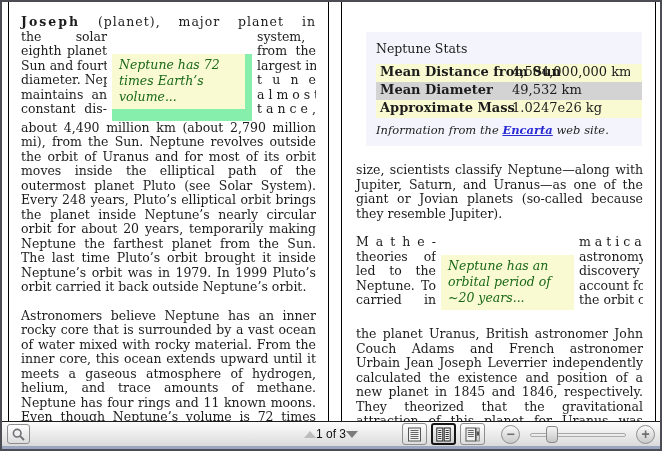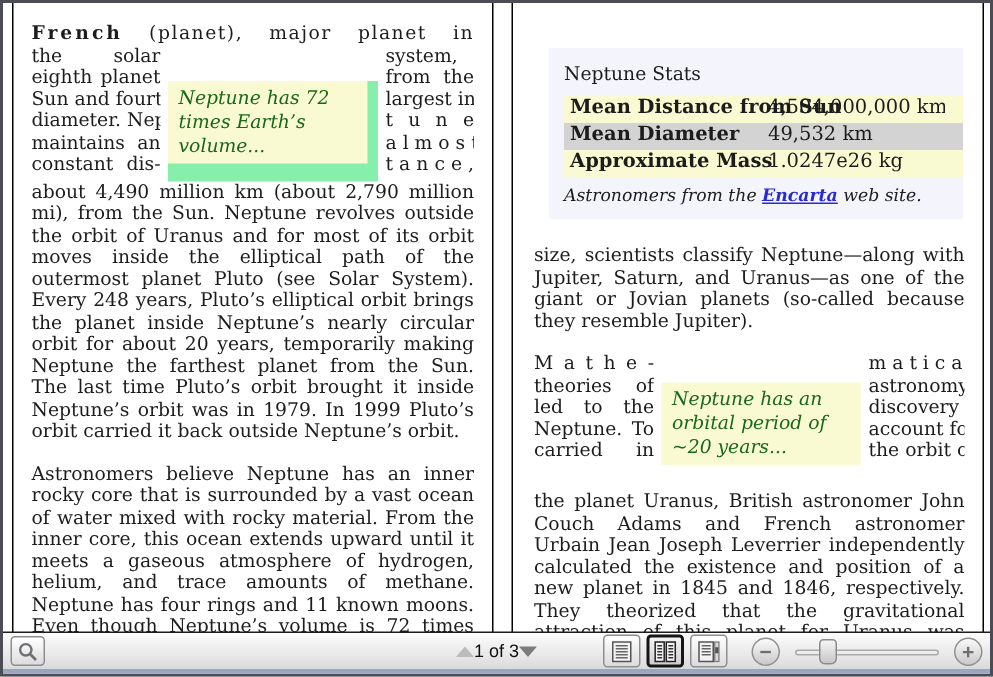--- a/index.html
+++ b/index.html
@@ -97,21 +97,21 @@
   }
 </style>
 </head>
 <body>
 
 <div class="window">
 
   <div class="pages">
 
     <div class="page page-left">
-      <div class="line1"><b>French</b><span> (planet), major planet in</span></div>
+      <div class="line1"><b>Joseph</b><span> (planet), major planet in</span></div>
       <div class="wrap-row">
         <div class="colL" style="width:86px;">
           <div>the solar</div>
           <div>eighth planet</div>
           <div>Sun and fourth</div>
           <div>diameter. Nep-</div>
           <div>maintains an</div>
           <div>constant dis-</div>
         </div>
         <div class="fl-wrap" style="margin:0 5px;">
@@ -140,21 +140,21 @@
           <span class="stats-value">4,504,000,000 km</span>
         </div>
         <div class="stats-row row-gray">
           <span class="stats-label">Mean Diameter</span>
           <span class="stats-value">49,532 km</span>
         </div>
         <div class="stats-row row-yellow">
           <span class="stats-label">Approximate Mass</span>
           <span class="stats-value">1.0247e26 kg</span>
         </div>
-        <div class="fig-caption"><span>Astronomers from the </span><a href="#">Encarta</a><span> web site.</span></div>
+        <div class="fig-caption"><span>Information from the </span><a href="#">Encarta</a><span> web site.</span></div>
       </div>
 
       <div class="jp" style="margin-top:17px;">size, scientists classify Neptune—along with Jupiter, Saturn, and Uranus—as one of the giant or Jovian planets (so-called because they resemble Jupiter).</div>
 
       <div class="wrap-row para">
         <div class="colL" style="width:80px;">
           <div>M a t h e -</div>
           <div>theories of</div>
           <div>led to the</div>
           <div>Neptune. To</div>

